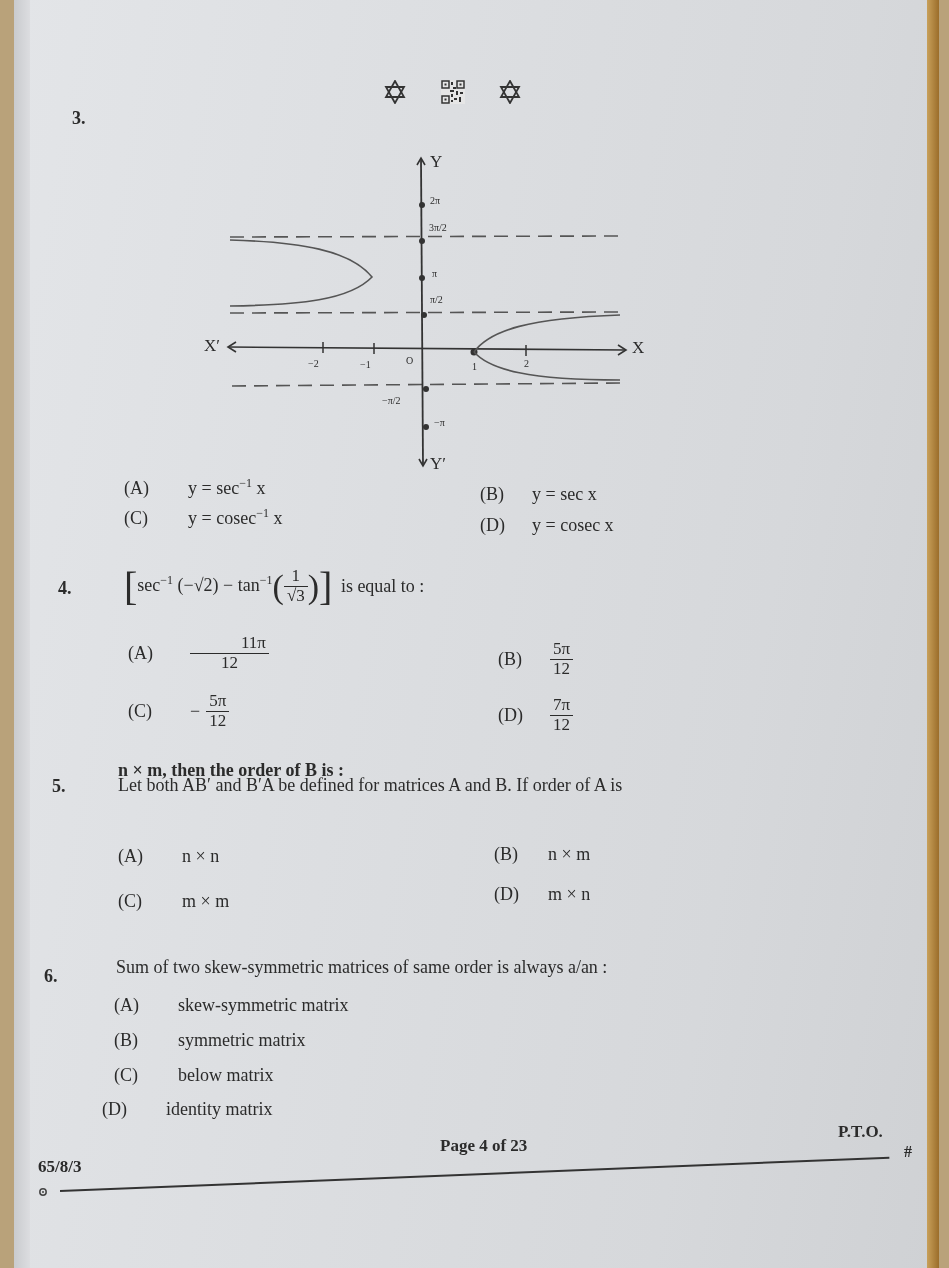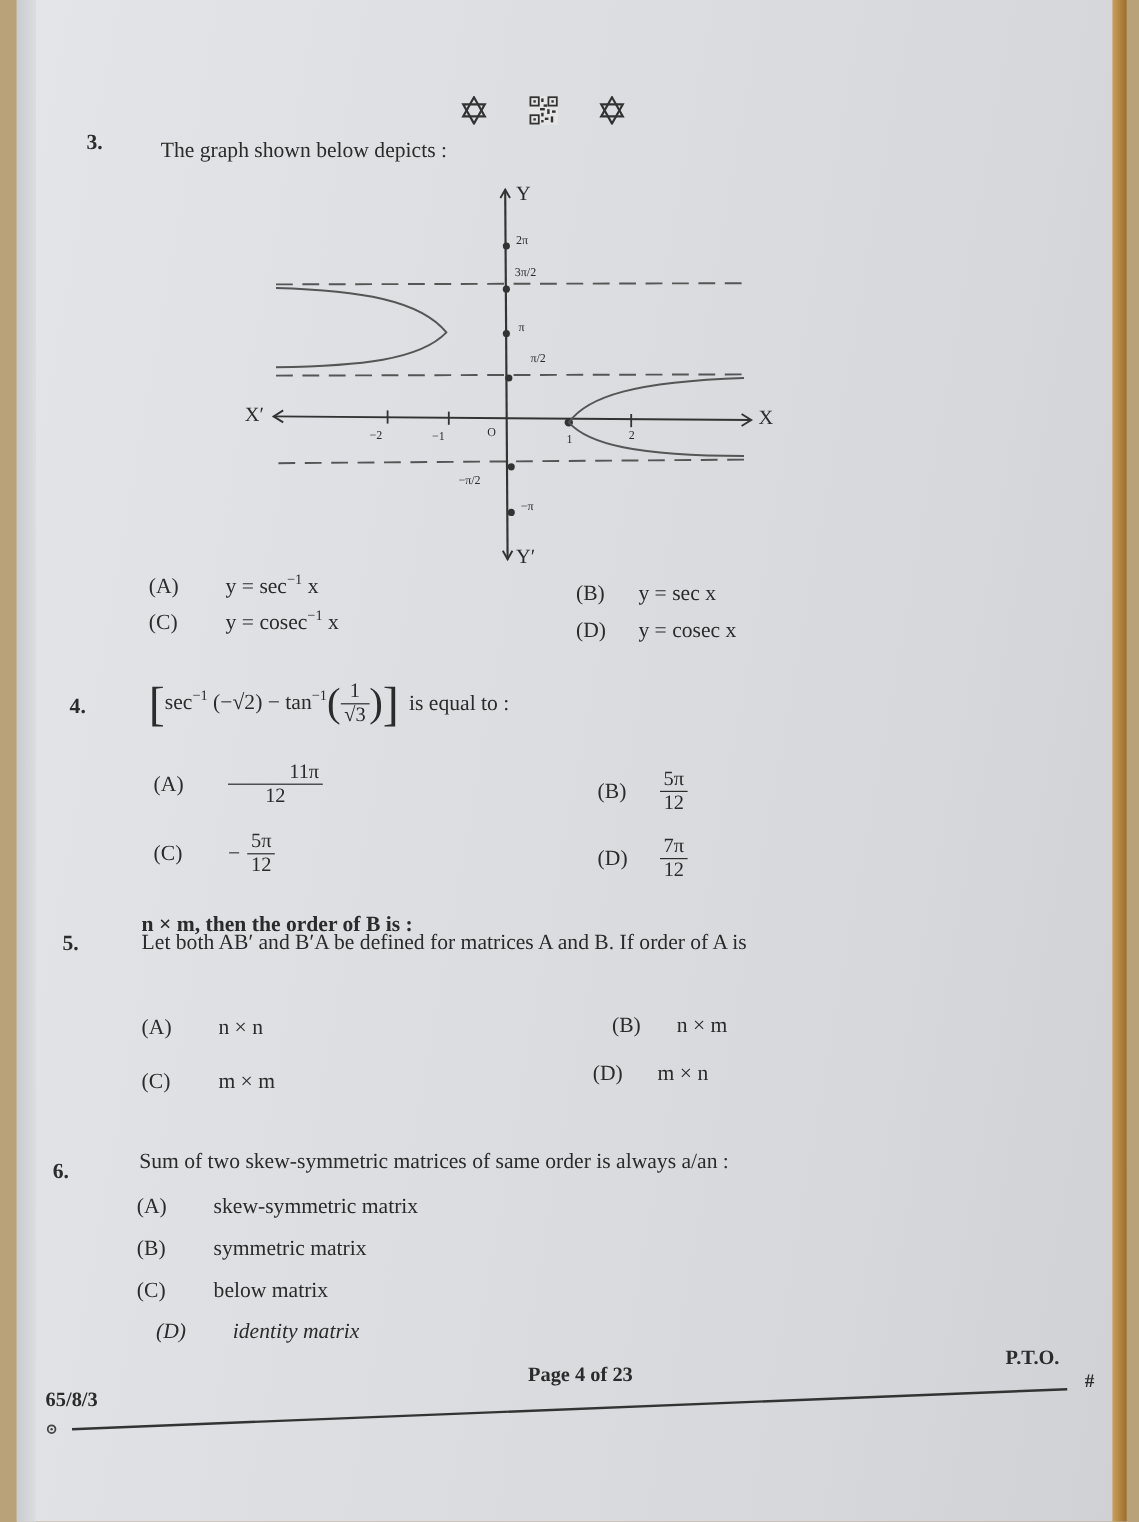--- a/index.html
+++ b/index.html
@@ -67,21 +67,20 @@
     </svg>
   </div>
   <div class="abs" style="left:485px;top:80px;">
     <svg width="22" height="24" viewBox="0 0 22 24">
         <polygon points="11,1 20,17 2,17" fill="none" stroke="#333" stroke-width="1.8"></polygon>
         <polygon points="11,23 2,7 20,7" fill="none" stroke="#333" stroke-width="1.8"></polygon>
       </svg>
   </div>
 
   <div class="abs qnum" style="left:58px;top:108px;">3.</div>
-  <div class="abs qtext" style="left:120px;top:115px;">The graph shown below depicts :</div>
 
   <div class="abs" style="left:176px;top:150px;width:450px;height:330px;">
     <svg width="450" height="330" viewBox="0 0 450 330" style="position:absolute;left:0;top:0;">
 
       <line x1="40" y1="87" x2="430" y2="86" stroke="#555" stroke-width="1.6" stroke-dasharray="14,8"></line>
       <line x1="40" y1="163" x2="430" y2="162" stroke="#555" stroke-width="1.6" stroke-dasharray="14,8"></line>
       <line x1="42" y1="236" x2="430" y2="233" stroke="#555" stroke-width="1.6" stroke-dasharray="14,8"></line>
 
       <line x1="38" y1="197" x2="436" y2="200" stroke="#333" stroke-width="1.6"></line>
       <polyline points="46,192 38,197 46,202" fill="none" stroke="#333" stroke-width="1.6"></polyline>
@@ -113,21 +112,21 @@
     <div class="abs tick-lbl" style="left:14px;top:186px;font-size:17px;">X′</div>
     <div class="abs tick-lbl" style="left:442px;top:188px;font-size:17px;">X</div>
     <div class="abs tick-lbl" style="left:216px;top:205px;">O</div>
     <div class="abs tick-lbl" style="left:118px;top:208px;">−2</div>
     <div class="abs tick-lbl" style="left:170px;top:209px;">−1</div>
     <div class="abs tick-lbl" style="left:282px;top:211px;">1</div>
     <div class="abs tick-lbl" style="left:334px;top:208px;">2</div>
     <div class="abs tick-lbl" style="left:240px;top:45px;">2π</div>
     <div class="abs tick-lbl" style="left:239px;top:72px;">3π/2</div>
     <div class="abs tick-lbl" style="left:242px;top:118px;">π</div>
-    <div class="abs tick-lbl" style="left:240px;top:144px;margin-left:12px;">π/2</div>
+    <div class="abs tick-lbl" style="left:240px;top:144px;">π/2</div>
     <div class="abs tick-lbl" style="left:192px;top:245px;">−π/2</div>
     <div class="abs tick-lbl" style="left:244px;top:267px;">−π</div>
   </div>
 
   <div class="abs opt" style="left:110px;top:476px;">
     <span class="lbl">(A)</span><span>y = sec</span><sup>−1</sup><span> x</span>
   </div>
   <div class="abs opt" style="left:466px;top:484px;">
     <span class="lbl" style="width:52px;">(B)</span><span>y = sec x</span>
   </div>
@@ -157,21 +156,21 @@
     <span class="lbl" style="width:52px;vertical-align:middle;">(D)</span><span class="frac"><span class="num">7π</span><span class="den">12</span></span>
   </div>
 
   <div class="abs qnum" style="left:38px;top:776px;">5.</div>
   <div class="abs qtext" style="left:104px;top:775px;white-space:nowrap;">Let both AB′ and B′A be defined for matrices A and B. If order of A is</div>
   <div class="abs qtext" style="left:104px;top:760px;white-space:nowrap;font-weight:bold;">n × m, then the order of B is :</div>
 
   <div class="abs opt" style="left:104px;top:846px;">
     <span class="lbl">(A)</span><span>n × n</span>
   </div>
-  <div class="abs opt" style="left:480px;top:844px;margin-left:16px;">
+  <div class="abs opt" style="left:480px;top:844px;">
     <span class="lbl" style="width:54px;">(B)</span><span>n × m</span>
   </div>
   <div class="abs opt" style="left:104px;top:891px;">
     <span class="lbl">(C)</span><span>m × m</span>
   </div>
   <div class="abs opt" style="left:480px;top:884px;">
     <span class="lbl" style="width:54px;">(D)</span><span>m × n</span>
   </div>
 
   <div class="abs qnum" style="left:30px;top:966px;">6.</div>
@@ -179,21 +178,21 @@
     <span class="lbl">(A)</span><span>skew-symmetric matrix</span>
   </div>
 
   <div class="abs qtext" style="left:102px;top:957px;white-space:nowrap;">Sum of two skew-symmetric matrices of same order is always a/an :</div>
   <div class="abs opt" style="left:100px;top:1030px;">
     <span class="lbl">(B)</span><span>symmetric matrix</span>
   </div>
   <div class="abs opt" style="left:100px;top:1065px;">
     <span class="lbl">(C)</span><span>below matrix</span>
   </div>
-  <div class="abs opt" style="left:116px;top:1099px;font-style:italic;">
+  <div class="abs opt" style="left:88px;top:1099px;">
     <span class="lbl">(D)</span><span>identity matrix</span>
   </div>
 
   <div class="abs" style="left:426px;top:1136px;font-weight:bold;font-size:17px;">Page 4 of 23</div>
   <div class="abs" style="left:824px;top:1122px;font-weight:bold;font-size:17px;">P.T.O.</div>
   <div class="abs" style="left:890px;top:1143px;font-weight:bold;font-size:16px;">#</div>
   <div class="abs" style="left:24px;top:1157px;font-weight:bold;font-size:17px;">65/8/3</div>
   <div class="abs" style="left:24px;top:1183px;">
     <svg width="10" height="10" viewBox="0 0 10 10">
         <circle cx="5" cy="5" r="3.2" fill="none" stroke="#444" stroke-width="1.5"></circle>

